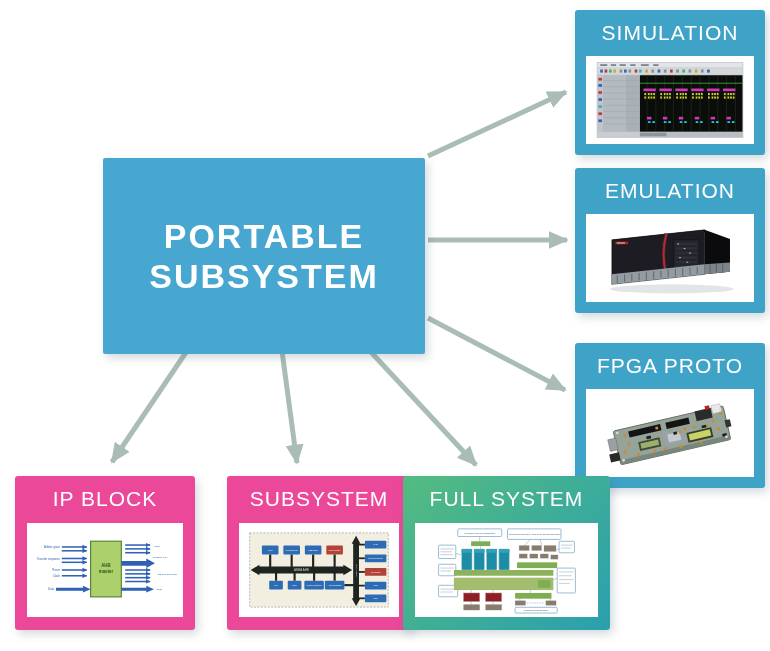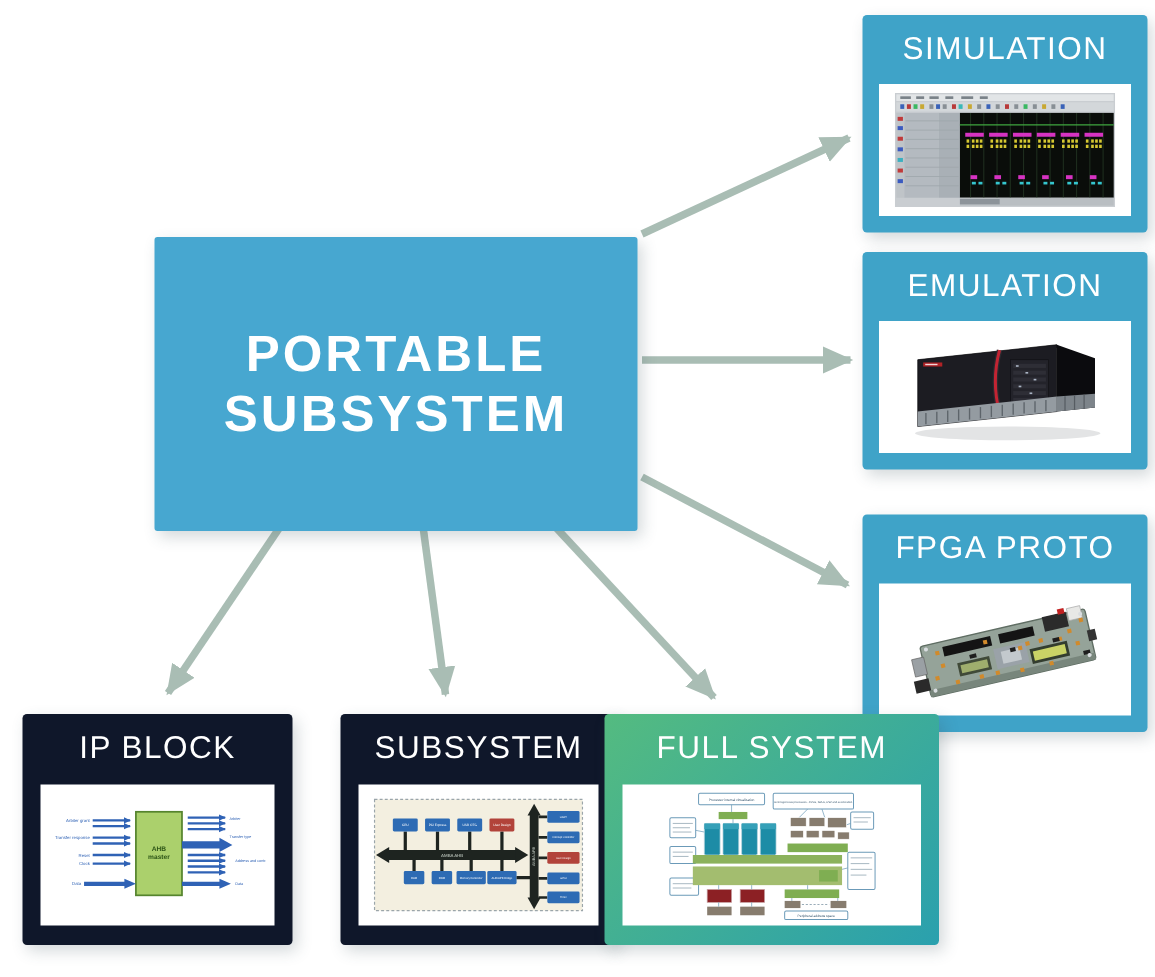--- a/index.html
+++ b/index.html
@@ -21,30 +21,30 @@
   .panel { position:absolute; border-radius:3px; box-shadow:3px 4px 10px rgba(60,80,90,.22); }
   .panel .head {
     height:46px; display:flex; align-items:center; justify-content:center;
     color:#fff; font-weight:normal; font-size:21px; letter-spacing:1px; white-space:nowrap;
   }
   .panel .body {
     position:absolute; left:11px; right:11px; top:46px; bottom:11px;
     background:#ffffff; display:flex; align-items:center; justify-content:center;
   }
   .panel.blue { background:#3fa3c8; }
-  .panel.green { background:#0f172a; }
+  .panel.green { background:#ec4899; }
   .panel.grad { background:linear-gradient(135deg,#54bb80 0%,#2aa0ae 100%); }
   .panel.green .body, .panel.grad .body { left:12px; right:12px; top:47px; bottom:13px; }
 
   .p-sim  { left:575px; top:10px;  width:190px; height:145px; }
   .p-emu  { left:575px; top:168px; width:190px; height:145px; }
   .p-fpga { left:575px; top:323px; width:190px; height:145px;margin-top:20px; }
   .p-ip   { left:15px;  top:476px; width:180px; height:154px; }
   .p-sub  { left:227px; top:476px; width:184px; height:154px; }
-  .p-full { left:403px; top:476px; width:223px; height:154px; }
+  .p-full { left:403px; top:476px; width:207px; height:154px; }
 
   .pad6 { padding:6px; } .pad4 { padding:4px; } .pad3 { padding:3px; }
   .body svg { width:100%; height:100%; display:block; }
 </style>
 </head>
 <body>
 
 <div class="canvas">
 
   <svg class="arrows" viewBox="0 0 770 651">

